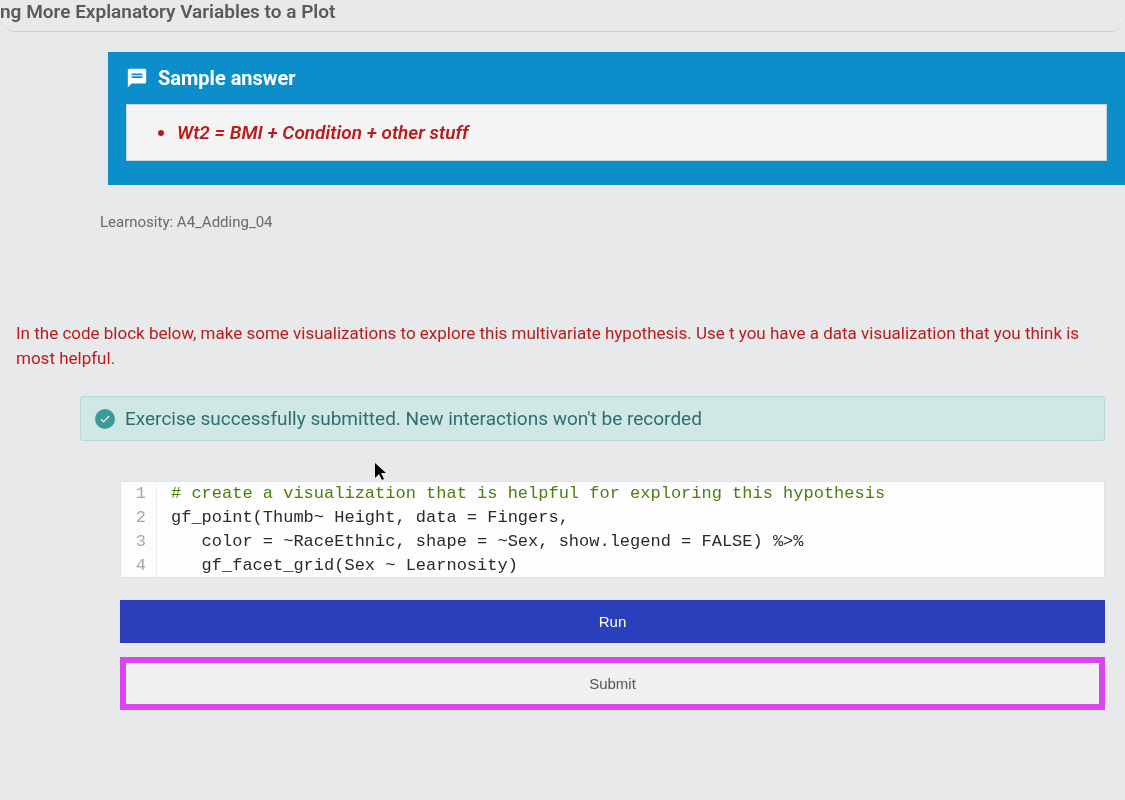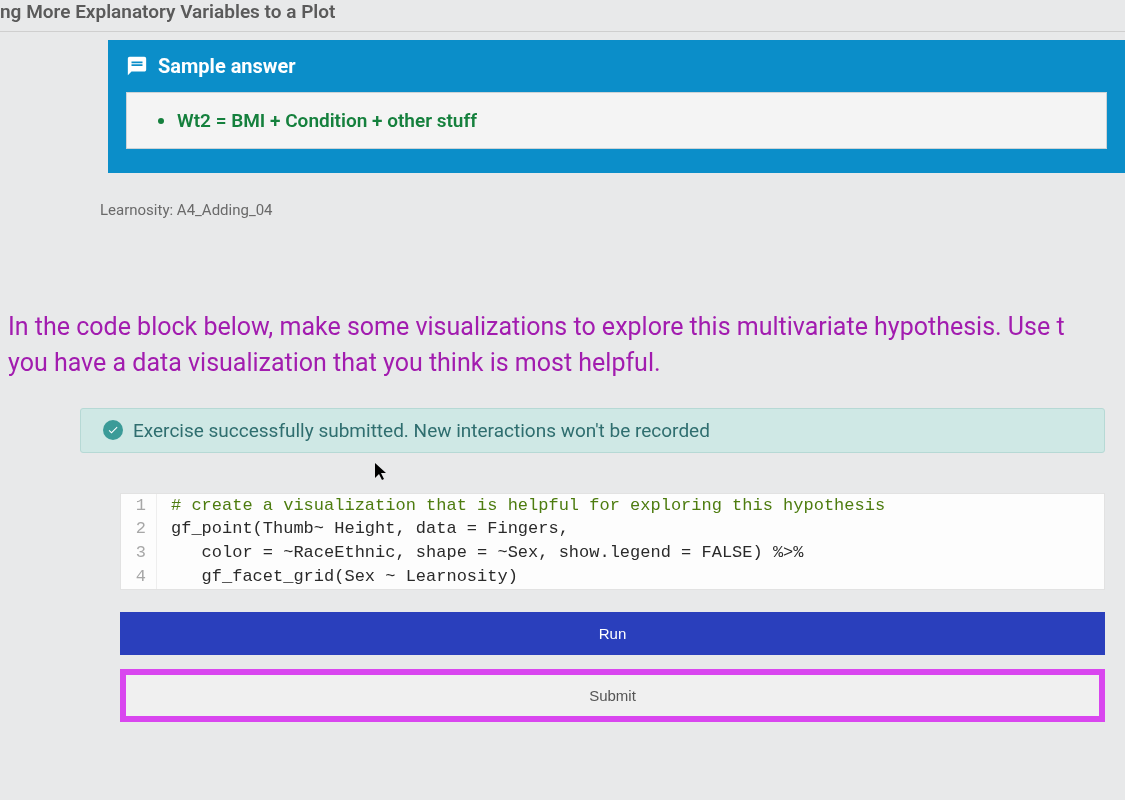--- a/index.html
+++ b/index.html
@@ -14,21 +14,22 @@
       height: 800px;
       overflow: hidden;
       color: #3a3a3a;
     }
     .page-title-crumb {
       font-size: 19px;
       font-weight: 600;
       color: #5a5a5a;
       padding: 0 0 8px 0;
       border-bottom: 1px solid #cfcfcf;
-      margin-bottom: 8px;
+      margin-bottom: 20px;
+      border-radius: 15px;
     }
     .sample-answer-card {
       margin-left: 108px;
       background: #0b8ec9;
       padding: 14px 18px 24px 18px;
     }
     .sample-answer-header {
       display: flex;
       align-items: center;
       gap: 10px;
@@ -41,45 +42,46 @@
       width: 22px;
       height: 22px;
       display: inline-flex;
       align-items: center;
       justify-content: center;
     }
     .sample-answer-body {
       background: #f4f4f4;
       border: 1px solid #cdd3d6;
       padding: 16px 24px;
-      color: #15803d;
+      color: #b91c1c;
       font-size: 19px;
       font-weight: 600;
+      font-style: italic;
     }
     .sample-answer-body ul {
       list-style: disc;
       padding-left: 26px;
     }
     .learnosity-label {
       margin: 28px 4px 0 100px;
       font-size: 15px;
       color: #6a6a6a;
     }
     .instruction-block {
-      margin: 90px 20px 0 8px;
-      font-size: 25px;
+      margin: 90px 20px 0 16px;
+      font-size: 17px;
       line-height: 1.45;
-      color: #a21caf;
+      color: #b91c1c;
     }
     .exercise-status {
       margin: 26px 20px 0 80px;
       background: #cfe8e5;
       border: 1px solid #b6d9d5;
       border-radius: 3px;
-      padding: 10px 22px;
+      padding: 10px 14px;
       display: flex;
       align-items: center;
       gap: 10px;
       color: #2f6e6f;
       font-size: 19px;
     }
     .exercise-status .check-icon {
       width: 20px;
       height: 20px;
       border-radius: 50%;

